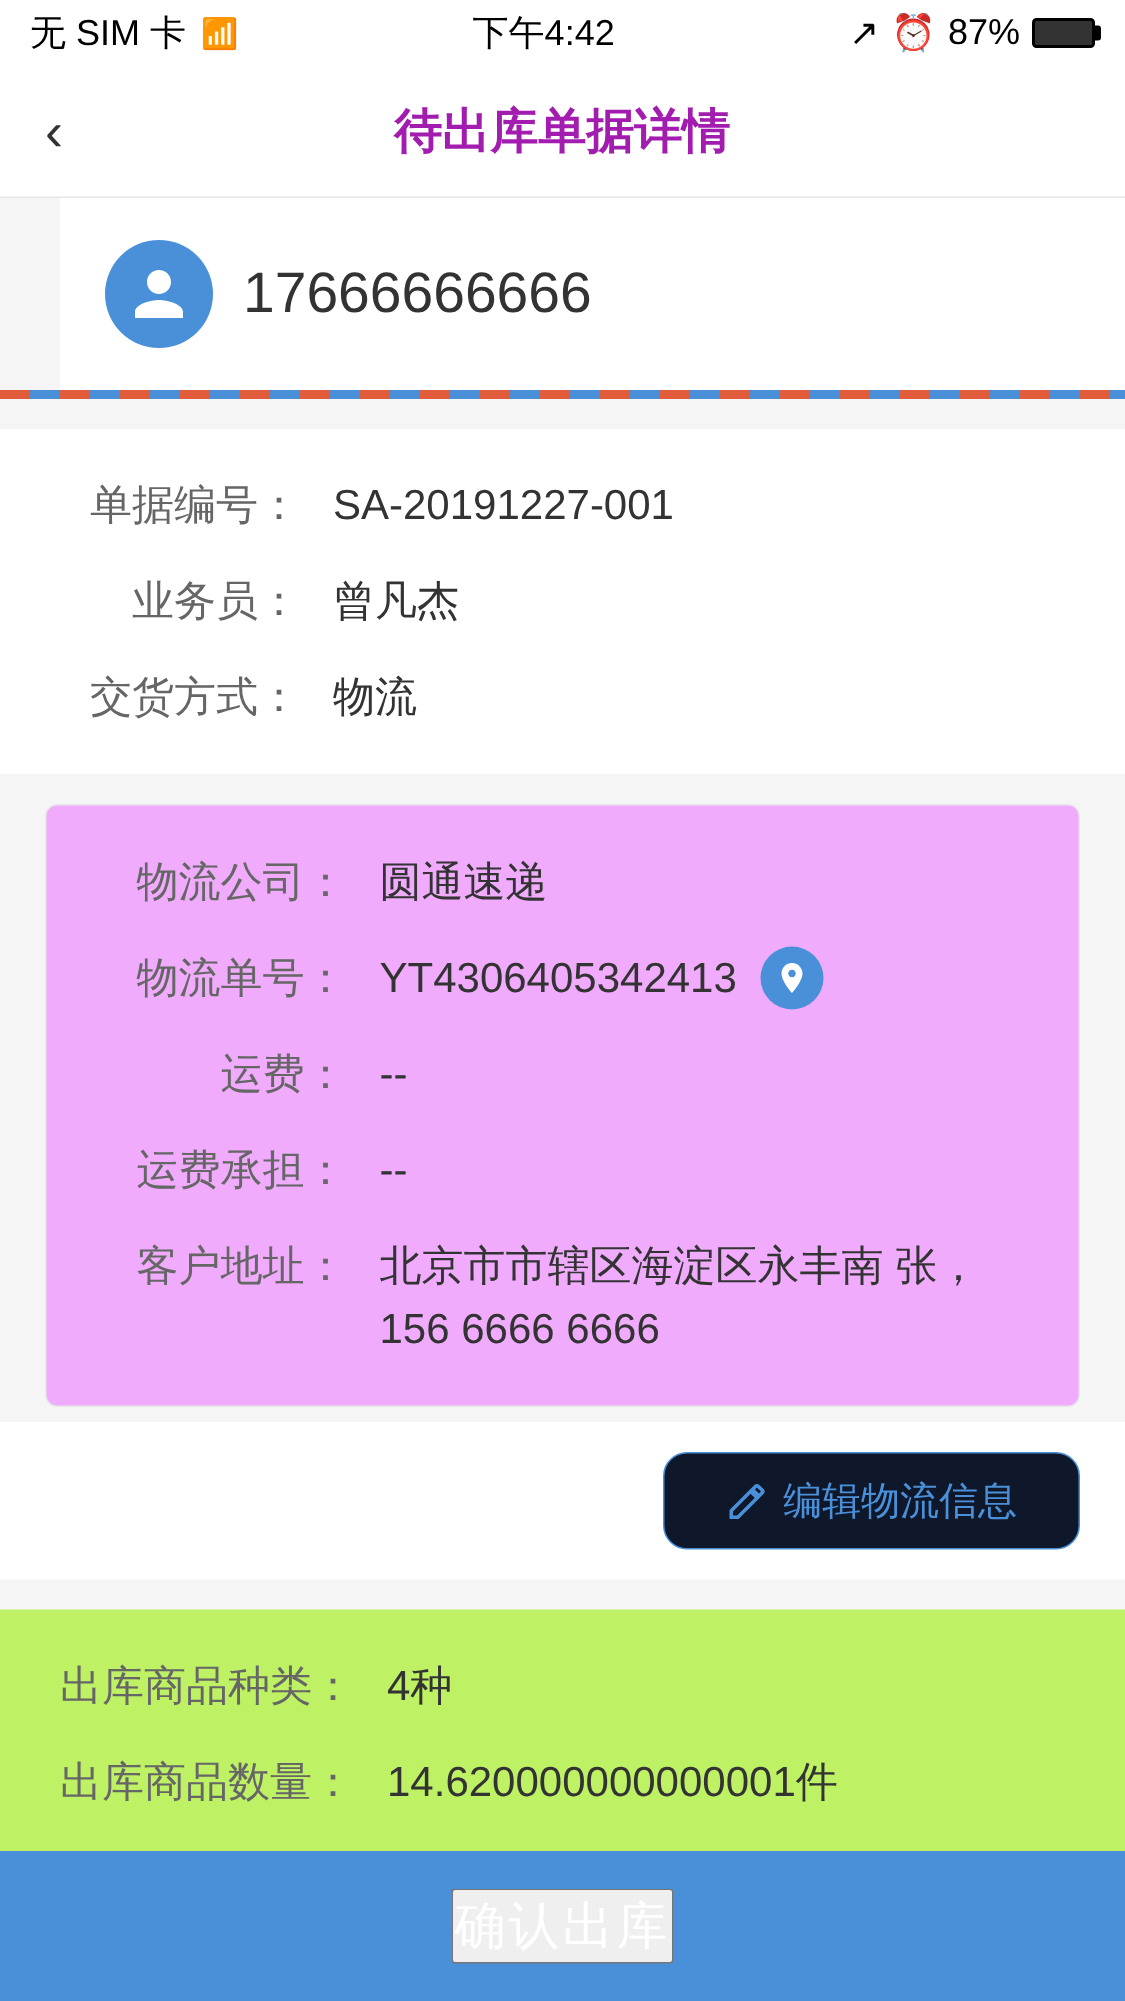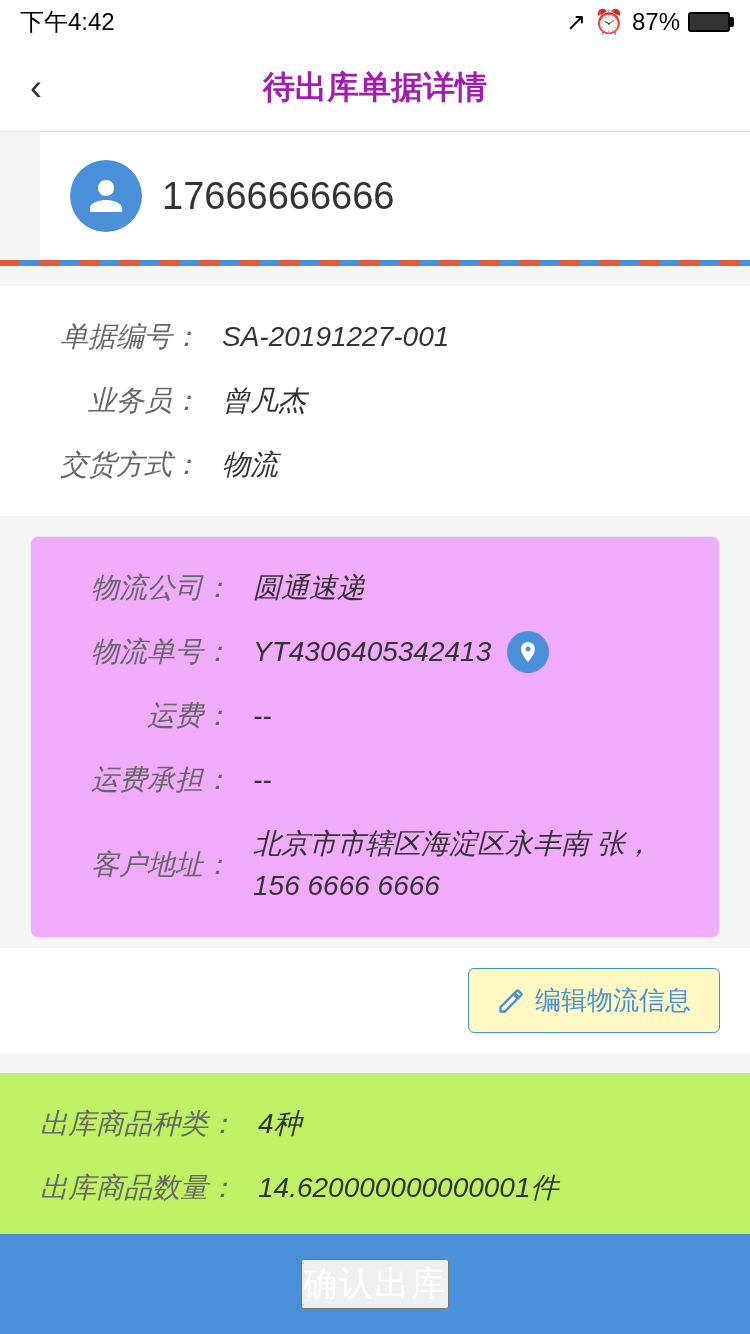--- a/index.html
+++ b/index.html
@@ -110,25 +110,24 @@
 
     
     .section {
       background: #fff;
       margin-top: 20px;
       padding: 30px 40px;
     }
 
     .info-row {
       display: flex;
-      align-items: center;
+      align-items: flex-start;
       margin-bottom: 22px;
       font-size: 28px;
       line-height: 1.5;
-      font-style: italic;
     }
     .info-row:last-child { margin-bottom: 0; }
     .info-label {
       color: #666;
       min-width: 160px;
       text-align: right;
       flex-shrink: 0;
     }
     .info-value {
       color: #333;
@@ -163,28 +162,28 @@
 
     
     .action-row {
       display: flex;
       justify-content: flex-end;
       padding: 20px 30px;
       background: #fff;
     }
     .edit-btn {
       border: 1px solid #4a90d9;
-      border-radius: 6px;
-      padding: 14px 28px;
+      border-radius: 16px;
+      padding: 14px 41px;
       color: #4a90d9;
       font-size: 26px;
       display: flex;
       align-items: center;
       gap: 10px;
-      background: #fef9c3;
+      background: #0f172a;
       cursor: pointer;
     }
     .edit-btn svg { width: 28px; height: 28px; fill: none; stroke: #4a90d9; stroke-width: 2; }
     .section-divider {
       height: 20px;
       background: #f5f5f5;
     }
 
     
     .goods-section {
@@ -232,20 +231,24 @@
       flex-direction: column;
       padding-bottom: 100px;
     }
   </style>
 </head>
 <body>
 
 <div class="page-wrapper">
 
   <div class="status-bar">
+    <div class="status-left">
+      <span>无 SIM 卡</span>
+      <span class="wifi-icon">📶</span>
+    </div>
     <div class="status-center">下午4:42</div>
     <div class="status-right">
       <span>↗</span>
       <span>⏰</span>
       <span>87%</span>
       <span class="battery-icon"></span>
     </div>
   </div>
 
   <div class="nav-bar">

